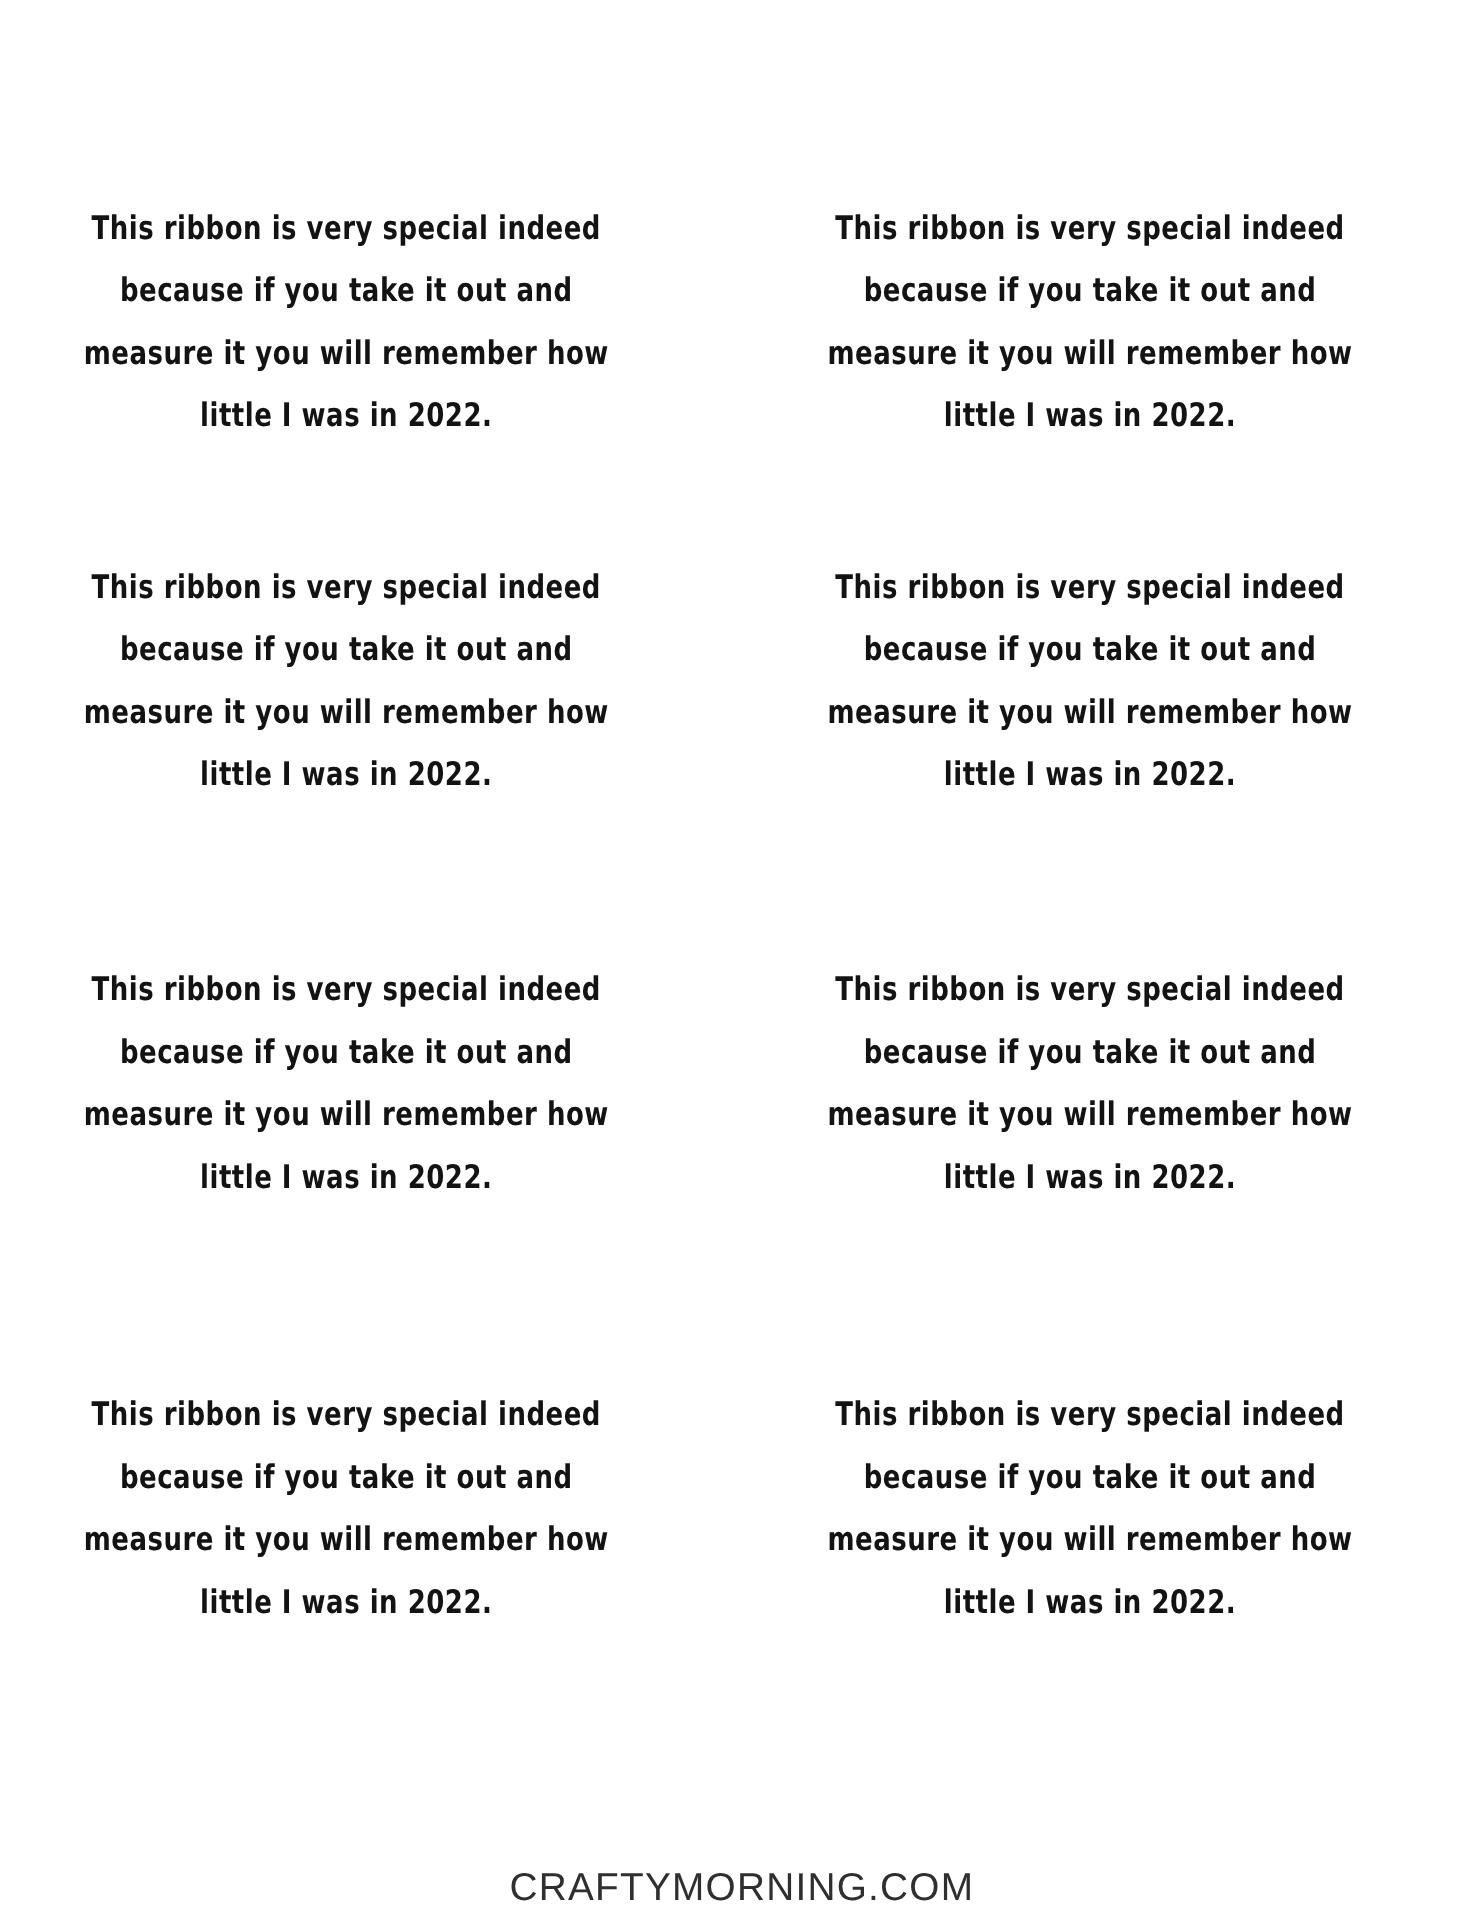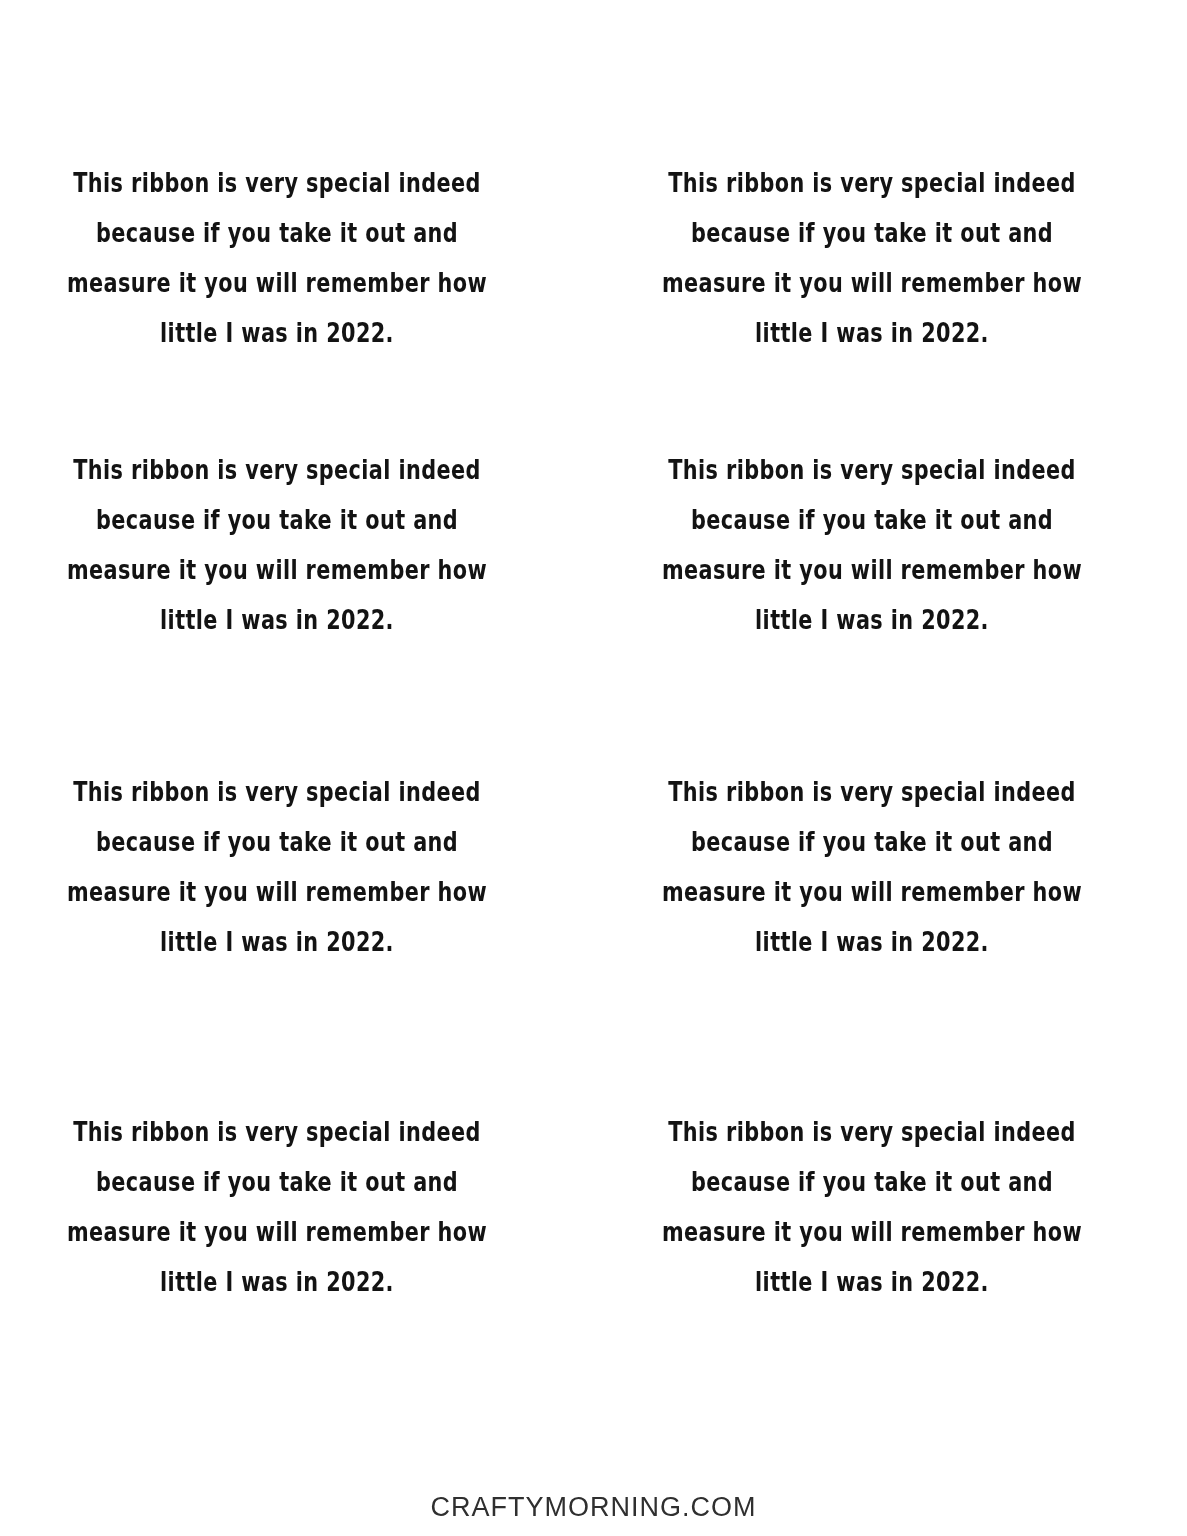--- a/index.html
+++ b/index.html
@@ -39,21 +39,21 @@
   .row-3 { top: 767px; }
   .row-4 { top: 1107px; }
   .footer {
     position: absolute;
     top: 1492px;
     left: 0;
     width: 100%;
     text-align: center;
     font-family: "Liberation Sans", sans-serif;
     font-weight: 400;
-    font-size: 27px;
+    font-size: 31px;
     letter-spacing: 1px;
     color: #2f2f2f;
   }
 </style>
 </head>
 <body>
 
 <div class="page">
 
   <div class="tag col-left row-1">

